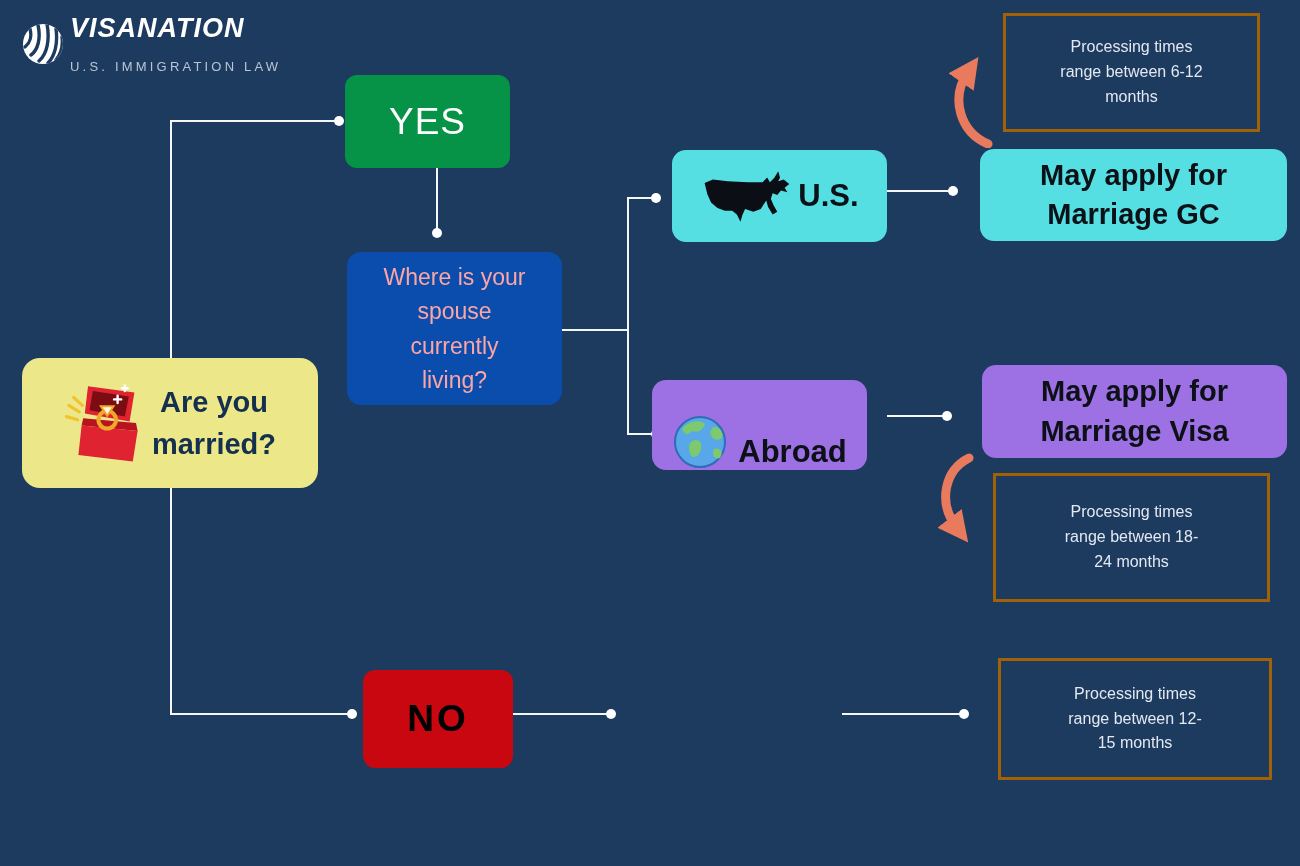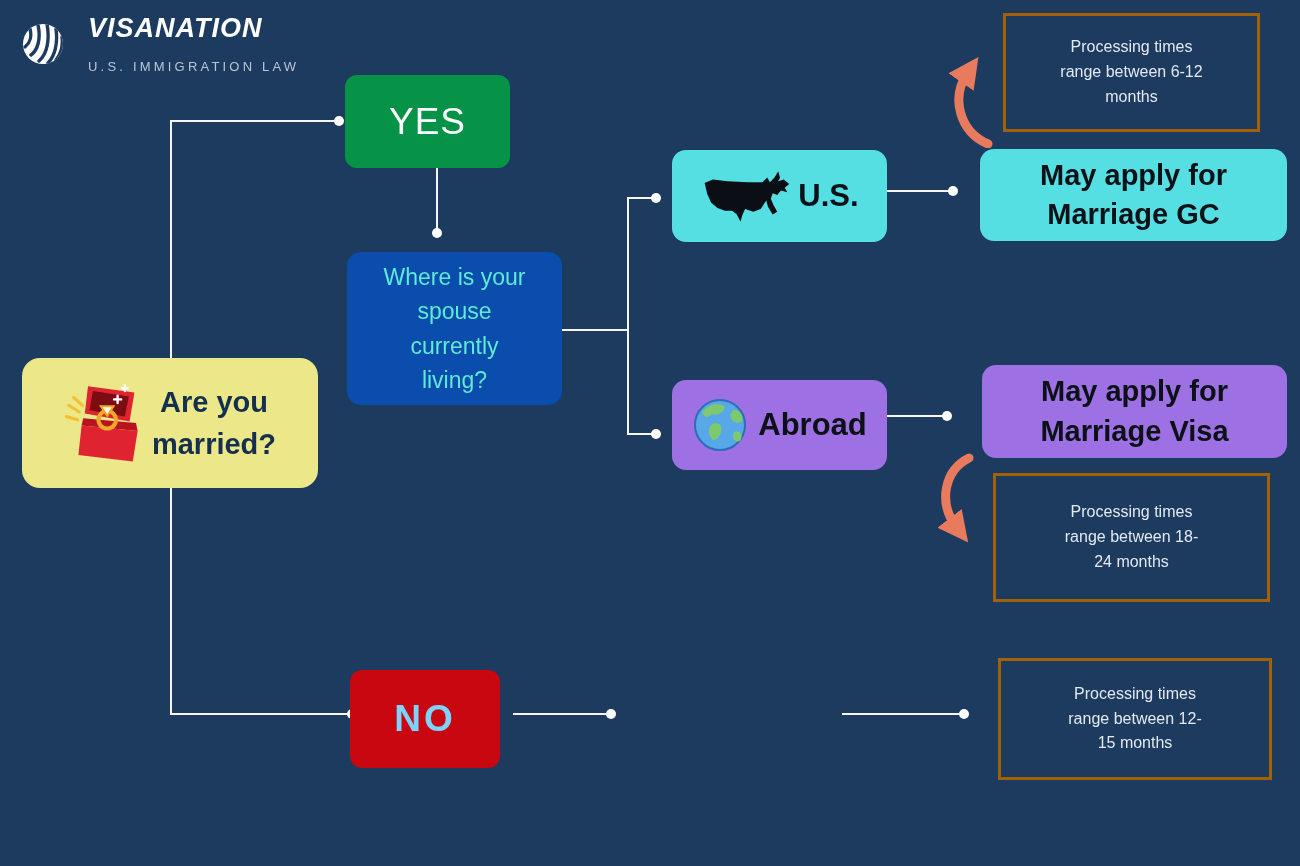--- a/index.html
+++ b/index.html
@@ -2,40 +2,40 @@
 <html><head>
 <meta charset="utf-8">
 <style>
   html,body{margin:0;padding:0;background:#0e2038;}
   #canvas{
     position:relative;width:1300px;height:866px;overflow:hidden;
     background:#1d3a5f;
     font-family:"Liberation Sans","DejaVu Sans",sans-serif;
   }
   
-  #logo{position:absolute;left:22px;top:15px;display:flex;align-items:center;gap:24px;}
+  #logo{position:absolute;left:22px;top:15px;display:flex;align-items:center;gap:6px;}
   #logo .globe{width:42px;height:42px;}
   #logo .brand{color:#ffffff;font-size:27px;font-weight:800;font-style:italic;letter-spacing:1px;line-height:1;}
   #logo .tagline{color:#b9c6d6;font-size:13px;letter-spacing:3.2px;margin-top:18px;line-height:1;}
   
   .node{
     position:absolute;display:flex;align-items:center;justify-content:center;
     text-align:center;border-radius:14px;box-sizing:border-box;
   }
   .pre{white-space:pre-line;}
   
   #n-question{left:22px;top:358px;width:296px;height:130px;background:#ece88a;border-radius:18px;gap:8px;padding:0 10px;}
   #n-question .label{font-size:29px;font-weight:bold;color:#14304e;line-height:1.45;}
   #n-question .ring{width:80px;height:86px;flex:0 0 auto;}
   #n-yes{left:345px;top:75px;width:165px;height:93px;background:#079347;color:#ffffff;font-size:37px;font-weight:normal;letter-spacing:1px;border-radius:12px;}
-  #n-no{left:350px;top:670px;width:150px;height:98px;background:#c90710;color:#7dd3fc;font-size:37px;font-weight:600;letter-spacing:3px;border-radius:12px;}
-  #n-spouse{left:347px;top:252px;width:215px;height:153px;background:#0b4dac;color:#5eead4;font-size:23px;font-weight:400;line-height:1.5;}
+  #n-no{left:363px;top:670px;width:150px;height:98px;background:#c90710;color:#000000;font-size:37px;font-weight:600;letter-spacing:3px;border-radius:12px;}
+  #n-spouse{left:347px;top:252px;width:215px;height:153px;background:#0b4dac;color:#fca5a5;font-size:23px;font-weight:400;line-height:1.5;}
   #n-us{left:672px;top:150px;width:215px;height:92px;background:#56dfe3;color:#0c1118;font-size:31px;font-weight:700;gap:6px;}
   #n-us .usmap{width:92px;height:56px;flex:0 0 auto;}
-  #n-abroad{left:672px;top:380px;width:215px;height:90px;background:#9d71e3;color:#0c1118;font-size:31px;font-weight:700;gap:10px;}
+  #n-abroad{left:652px;top:380px;width:215px;height:90px;background:#9d71e3;color:#0c1118;font-size:31px;font-weight:700;gap:10px;align-items:flex-end;}
   #n-abroad .earth{width:56px;height:56px;flex:0 0 auto;}
   #n-gc{left:980px;top:149px;width:307px;height:92px;background:#56dfe3;color:#0c1118;font-size:29px;font-weight:bold;line-height:1.35;}
   #n-visa{left:982px;top:365px;width:305px;height:93px;background:#9d71e3;color:#0c1118;font-size:29px;font-weight:bold;line-height:1.35;}
   #n-k1{left:629px;top:657px;width:213px;height:134px;background:#f86cc7;color:#0c1118;font-size:28px;font-weight:bold;line-height:1.45;border-radius:18px;}
   
   .alert{border:3px solid #a16207;border-radius:0;background:transparent;color:#e3e9f1;font-size:16px;font-weight:400;line-height:1.56;}
   #t-gc{left:1003px;top:13px;width:257px;height:119px;}
   #t-visa{left:993px;top:473px;width:277px;height:129px;}
   #t-k1{left:998px;top:658px;width:274px;height:122px;}
   

